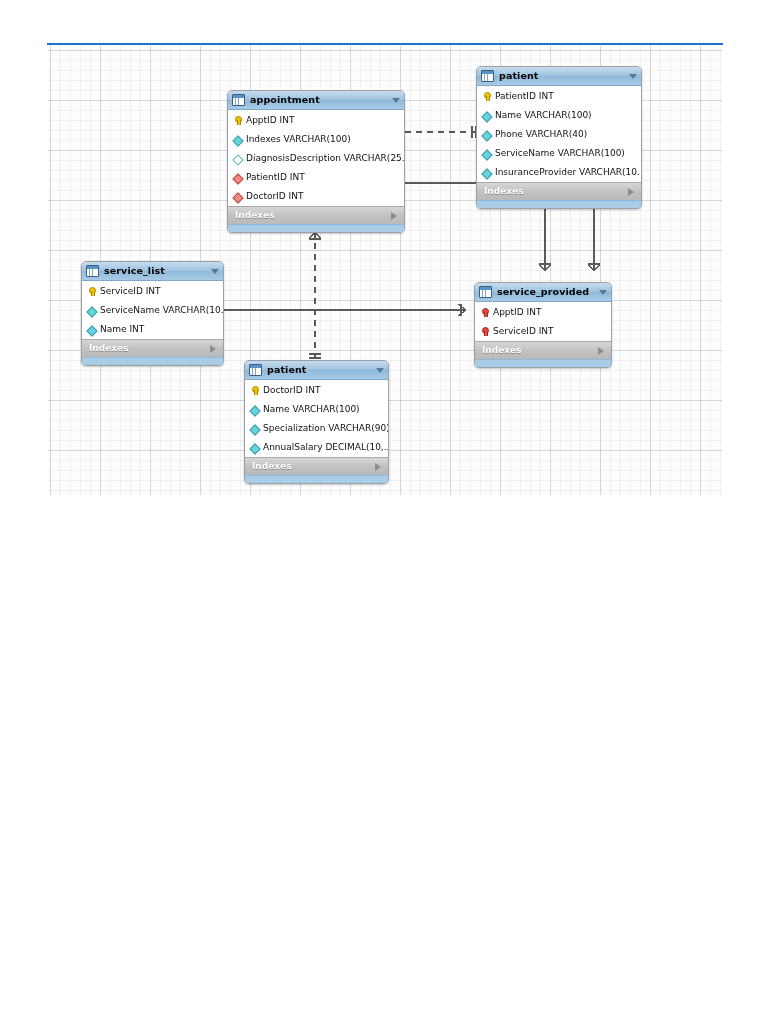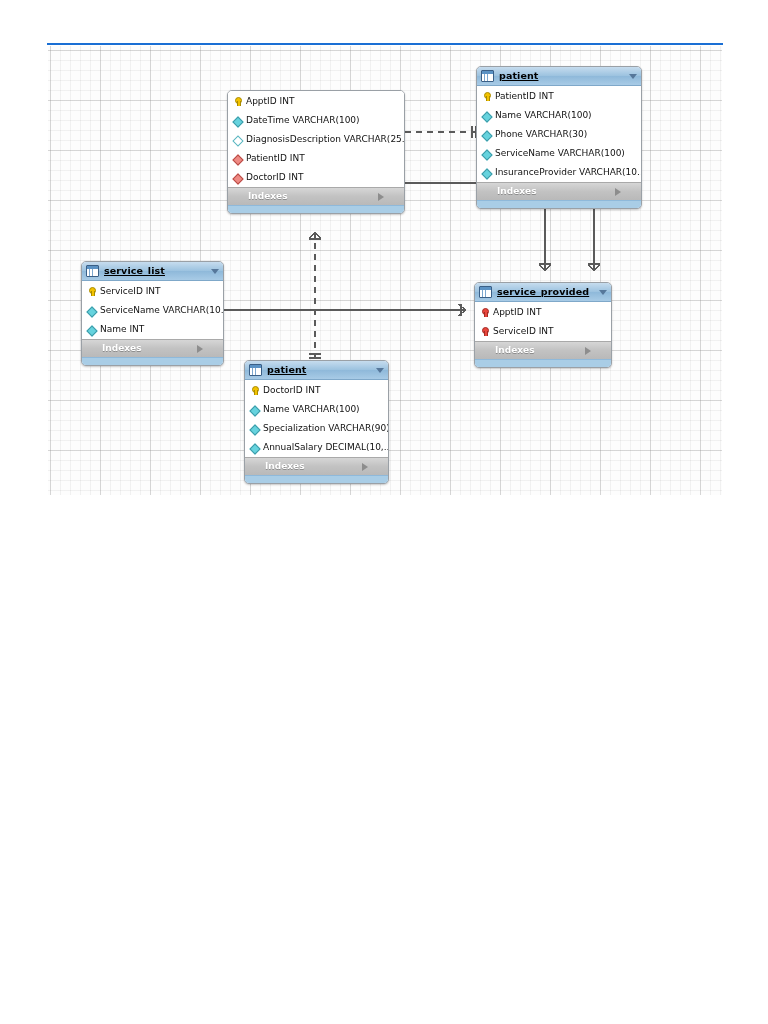--- a/index.html
+++ b/index.html
@@ -37,21 +37,21 @@
     border-radius:5px;
     background:#ffffff;
     box-shadow:0 1px 2px rgba(0,0,0,.22);
     overflow:hidden;
     z-index:5;
   }
   .tbl-hd{
     height:18px;line-height:18px;
     background:linear-gradient(to bottom,#c6dcee 0%,#9dc3e0 48%,#8fb9da 52%,#a8cbe6 100%);
     border-bottom:1px solid #7fa8c9;
-    display:flex;align-items:center;padding:0 4px;text-decoration:underline;
+    display:flex;align-items:center;padding:0 4px;
   }
   .tbl-ico{
     width:11px;height:10px;margin-right:5px;flex:0 0 auto;
     border:1px solid #3a5f86;background:#ffffff;border-radius:1px;
     background-image:linear-gradient(to bottom,#5b92c4 0 3px,transparent 3px),
                      linear-gradient(to right,transparent 2px,#7ba7cf 2px 3px,transparent 3px,
                                      transparent 5px,#7ba7cf 5px 6px,transparent 6px);
   }
   .tbl-nm{
     font-size:9.5px;font-weight:bold;color:#000;letter-spacing:.1px;
@@ -94,21 +94,21 @@
   .mk.dia-hollow::before{
     content:"";position:absolute;left:1px;top:2.5px;width:6px;height:6px;
     transform:rotate(45deg);border:1px solid #58b6c0;background:#ffffff;
   }
   .mk.dia-red::before{
     content:"";position:absolute;left:1px;top:2.5px;width:6px;height:6px;
     transform:rotate(45deg);border:1px solid #b84a44;background:#ef8a84;
   }
   .idx{
     height:17px;line-height:17px;display:flex;align-items:center;
-    padding:0 20px;
+    padding:0 7px;
     background:linear-gradient(to bottom,#d6d6d6 0%,#c2c2c2 50%,#b9b9b9 100%);
     border-top:1px solid #a9a9a9;
     justify-content:space-between;
   }
   .idx-lbl{font-size:9px;font-weight:bold;color:#ffffff;flex:1 1 auto;
            text-shadow:0 1px 0 rgba(120,120,120,.7);}
   .idx-arw{width:0;height:0;flex:0 0 auto;
            border-top:4.5px solid transparent;border-bottom:4.5px solid transparent;
            border-left:6px solid #8d8d8d;}
   .tbl-ft{height:7px;background:#a9cde6;border-top:1px solid #8fb9da;}
@@ -160,28 +160,33 @@
         <line x1="162" y1="258" x2="162" y2="270" stroke-width="1.3"></line>
         <line x1="166" y1="258" x2="166" y2="270" stroke-width="1.3"></line>
         <path d="M418 264 L410 258 M418 264 L410 270 M418 264 L410 264" stroke-width="1.3"></path>
         <line x1="413" y1="258" x2="413" y2="270" stroke-width="1.3"></line>
       </g>
 
     </g>
   </svg>
 
   <div class="tbl" style="left:179px;top:44px;width:176px;">
+    <div class="tbl-hd">
+      <span class="tbl-ico"></span>
+      <span class="tbl-nm">appointment</span>
+      <span class="caret"></span>
+    </div>
     <div class="cols">
       <div class="col">
         <span class="mk pk"></span>
         <span>ApptID INT</span>
       </div>
       <div class="col">
         <span class="mk dia"></span>
-        <span>DateTime VARCHAR(100)</span>
+        <span>Indexes VARCHAR(100)</span>
       </div>
       <div class="col">
         <span class="mk dia-hollow"></span>
         <span>DiagnosisDescription VARCHAR(25...</span>
       </div>
       <div class="col">
         <span class="mk dia-red"></span>
         <span>PatientID INT</span>
       </div>
       <div class="col">
@@ -206,21 +211,21 @@
       <div class="col">
         <span class="mk pk"></span>
         <span>PatientID INT</span>
       </div>
       <div class="col">
         <span class="mk dia"></span>
         <span>Name VARCHAR(100)</span>
       </div>
       <div class="col">
         <span class="mk dia"></span>
-        <span>Phone VARCHAR(30)</span>
+        <span>Phone VARCHAR(40)</span>
       </div>
       <div class="col">
         <span class="mk dia"></span>
         <span>ServiceName VARCHAR(100)</span>
       </div>
       <div class="col">
         <span class="mk dia"></span>
         <span>InsuranceProvider VARCHAR(10...</span>
       </div>
     </div>

